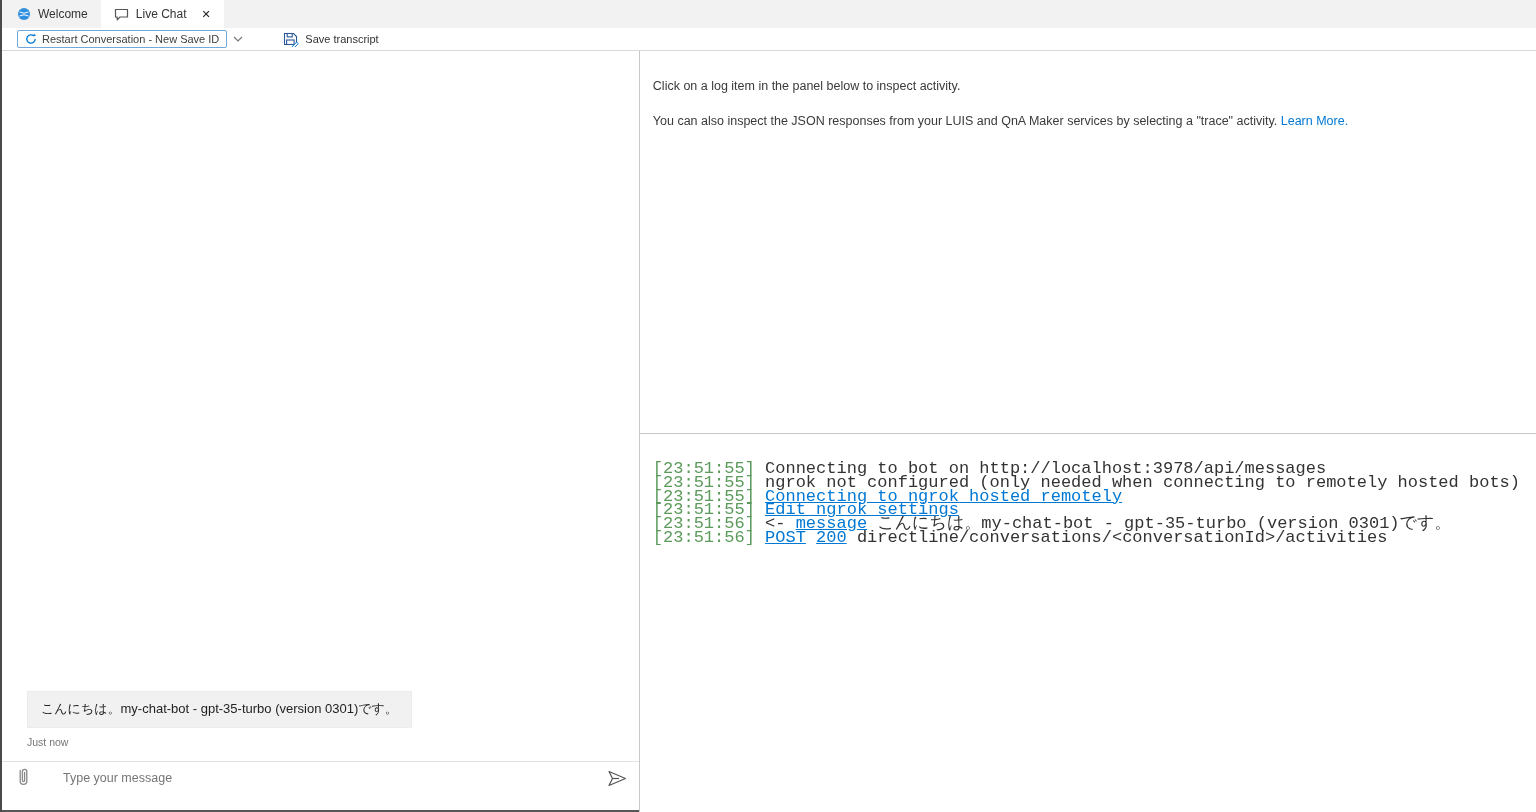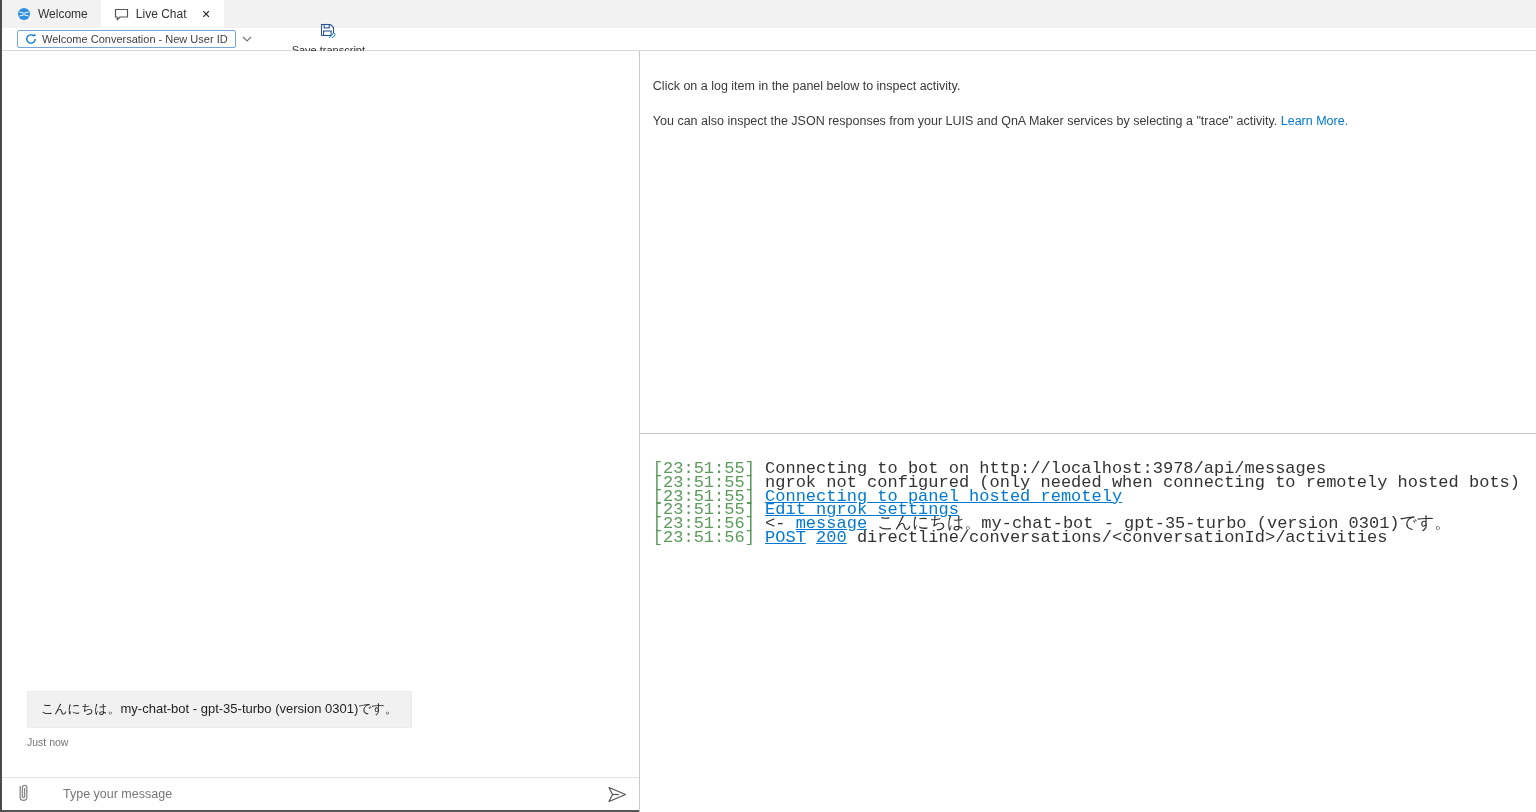--- a/index.html
+++ b/index.html
@@ -37,40 +37,40 @@
     background: #fff; border: 1px solid #71a7da; border-radius: 2px;
     font-size: 11px; color: #404040; font-family: inherit; cursor: pointer;
   }
   .chev-btn {
     border: none; background: none; padding: 2px 4px; margin-left: 2px;
     cursor: pointer; display: flex; align-items: center;
   }
   .save-btn {
     display: flex; align-items: center; gap: 6px;
     border: none; background: none; margin-left: 30px;
-    font-size: 11px; color: #333; font-family: inherit; cursor: pointer; flex-direction: column;
+    font-size: 11px; color: #333; font-family: inherit; cursor: pointer;
   }
 
   
   .content { display: flex; height: 761px; position: relative; }
 
   
   .chat-panel { width: 797px; position: relative; background: #fff; }
   .chat-panel .bottom-strip {
     position: absolute; left: 0; bottom: 0; width: 100%; height: 2px; background: #565656;
   }
   .bubble-wrap { position: absolute; left: 27px; top: 640px; }
   .bubble {
     display: inline-block; background: #f1f1f1; border: 1px solid #ececec;
     padding: 9px 13px; font-size: 13px; color: #232323; line-height: 1.3;
   }
   .msg-time { margin-top: 8px; font-size: 10.5px; color: #767676; }
 
   .composer {
-    position: absolute; left: 0; right: 0; bottom: 2px; height: 33px;
+    position: absolute; left: 0; right: 0; bottom: 18px; height: 33px;
     border-top: 1px solid #e3e3e3; background: #fff;
     display: flex; align-items: center; padding: 0 12px 0 14px;
   }
   .composer input {
     flex: 1; border: none; outline: none; background: transparent;
     font-size: 12.5px; font-family: inherit; color: #333; padding-left: 31px;
   }
   .composer input::placeholder { color: #767676; }
   .send-btn { border: none; background: none; padding: 0; cursor: pointer; display: flex; }
 
@@ -121,21 +121,21 @@
   </div>
 
   <div class="toolbar">
     <button class="restart-btn">
       <span class="icon">
         <svg width="12" height="12" viewBox="0 0 12 12">
           <path d="M10.2 6 A4.2 4.2 0 1 1 8.9 2.95" fill="none" stroke="#0078d4" stroke-width="1.3"></path>
           <path d="M8.6 0.8 L9.1 3.2 L11.3 2.3 Z" fill="#0078d4"></path>
         </svg>
       </span>
-      <span>Welcome Conversation - New User ID</span>
+      <span>Restart Conversation - New Save ID</span>
     </button>
     <button class="chev-btn">
       <span class="icon">
         <svg width="10" height="6" viewBox="0 0 10 6">
           <polyline points="1,1 5,5 9,1" fill="none" stroke="#777" stroke-width="1.2"></polyline>
         </svg>
       </span>
     </button>
     <button class="save-btn">
       <span class="icon">
@@ -182,21 +182,21 @@
         <p>Click on a log item in the panel below to inspect activity.</p>
         <p>
           <span>You can also inspect the JSON responses from your LUIS and QnA Maker services by selecting a "trace" activity.</span>
           <a class="learn-more">Learn More.</a>
         </p>
       </div>
       <div class="log-panel">
         <div id="log-list">
             <div class="log-row"><span class="log-time">[23:51:55]</span> <span>Connecting to bot on http://localhost:3978/api/messages</span></div>
             <div class="log-row"><span class="log-time">[23:51:55]</span> <span>ngrok not configured (only needed when connecting to remotely hosted bots)</span></div>
-            <div class="log-row"><span class="log-time">[23:51:55]</span> <a class="log-link">Connecting to panel hosted remotely</a></div>
+            <div class="log-row"><span class="log-time">[23:51:55]</span> <a class="log-link">Connecting to ngrok hosted remotely</a></div>
             <div class="log-row"><span class="log-time">[23:51:55]</span> <a class="log-link">Edit ngrok settings</a></div>
             <div class="log-row"><span class="log-time">[23:51:56]</span> <span>&lt;-</span> <a class="log-link">message</a> <span>こんにちは。my-chat-bot - gpt-35-turbo (version 0301)です。</span></div>
             <div class="log-row"><span class="log-time">[23:51:56]</span> <a class="log-link">POST</a> <a class="log-link">200</a> <span>directline/conversations/&lt;conversationId&gt;/activities</span></div>
           </div>
       </div>
     </div>
 
   </div>
 </div>
 

